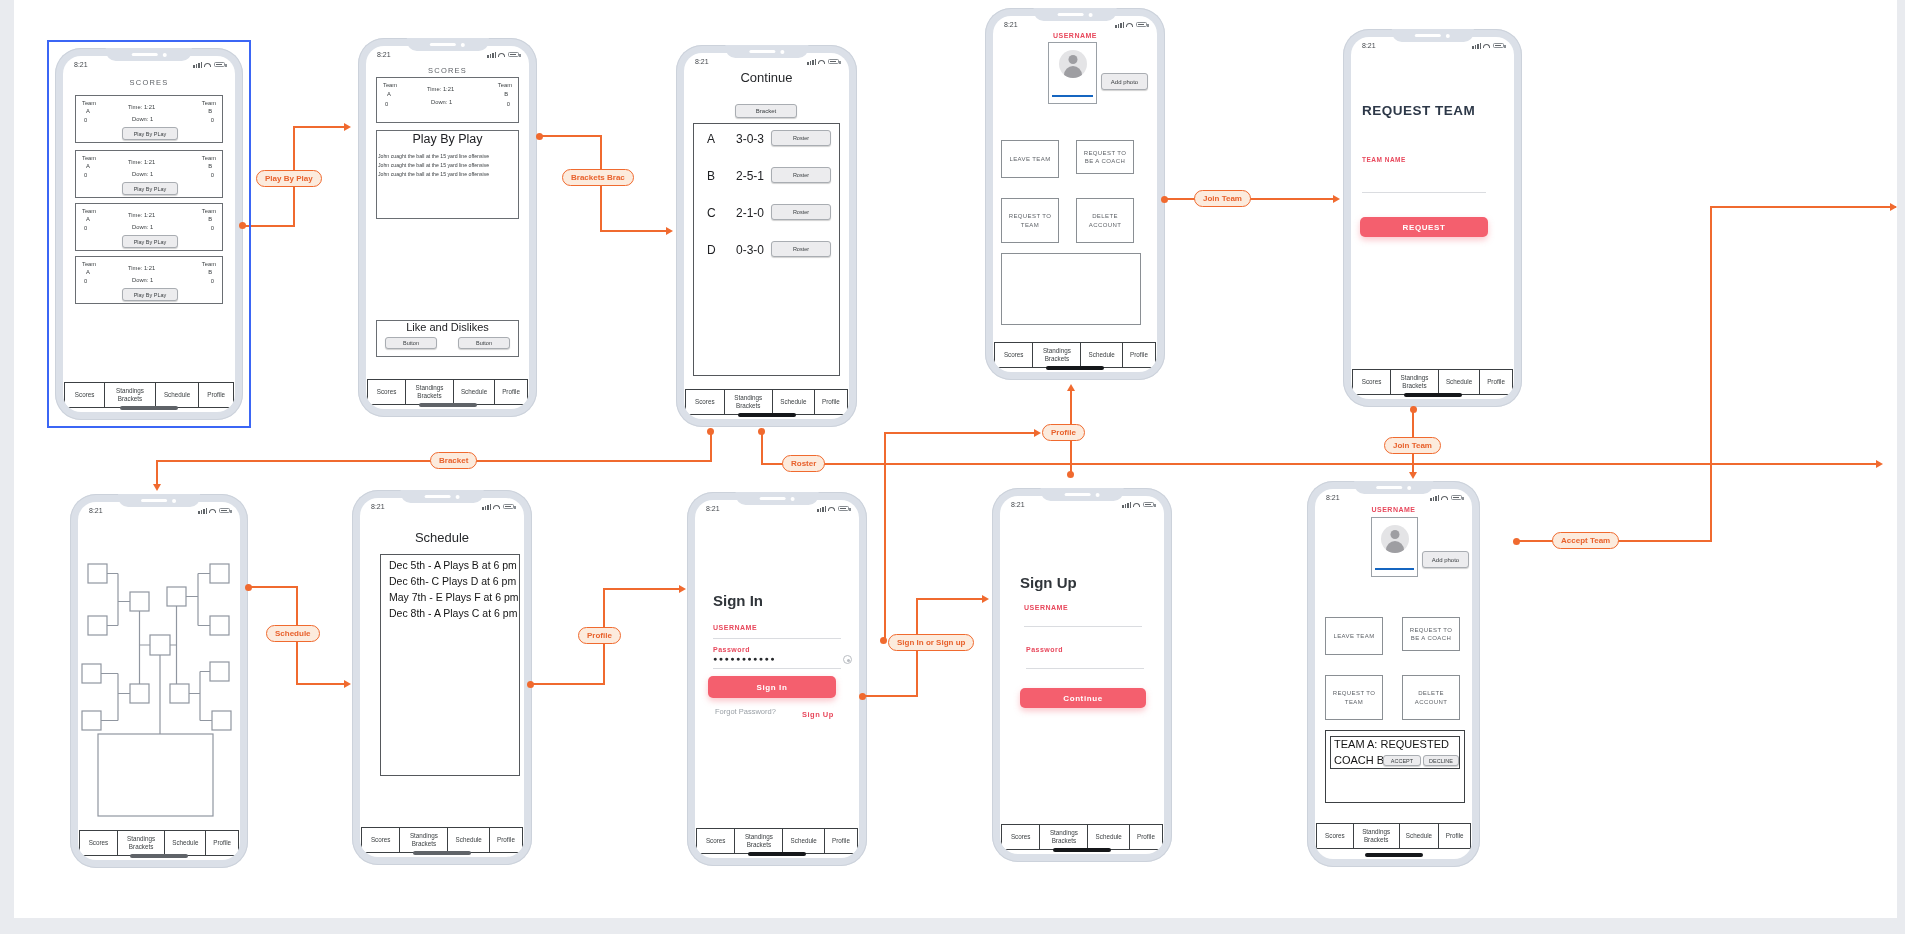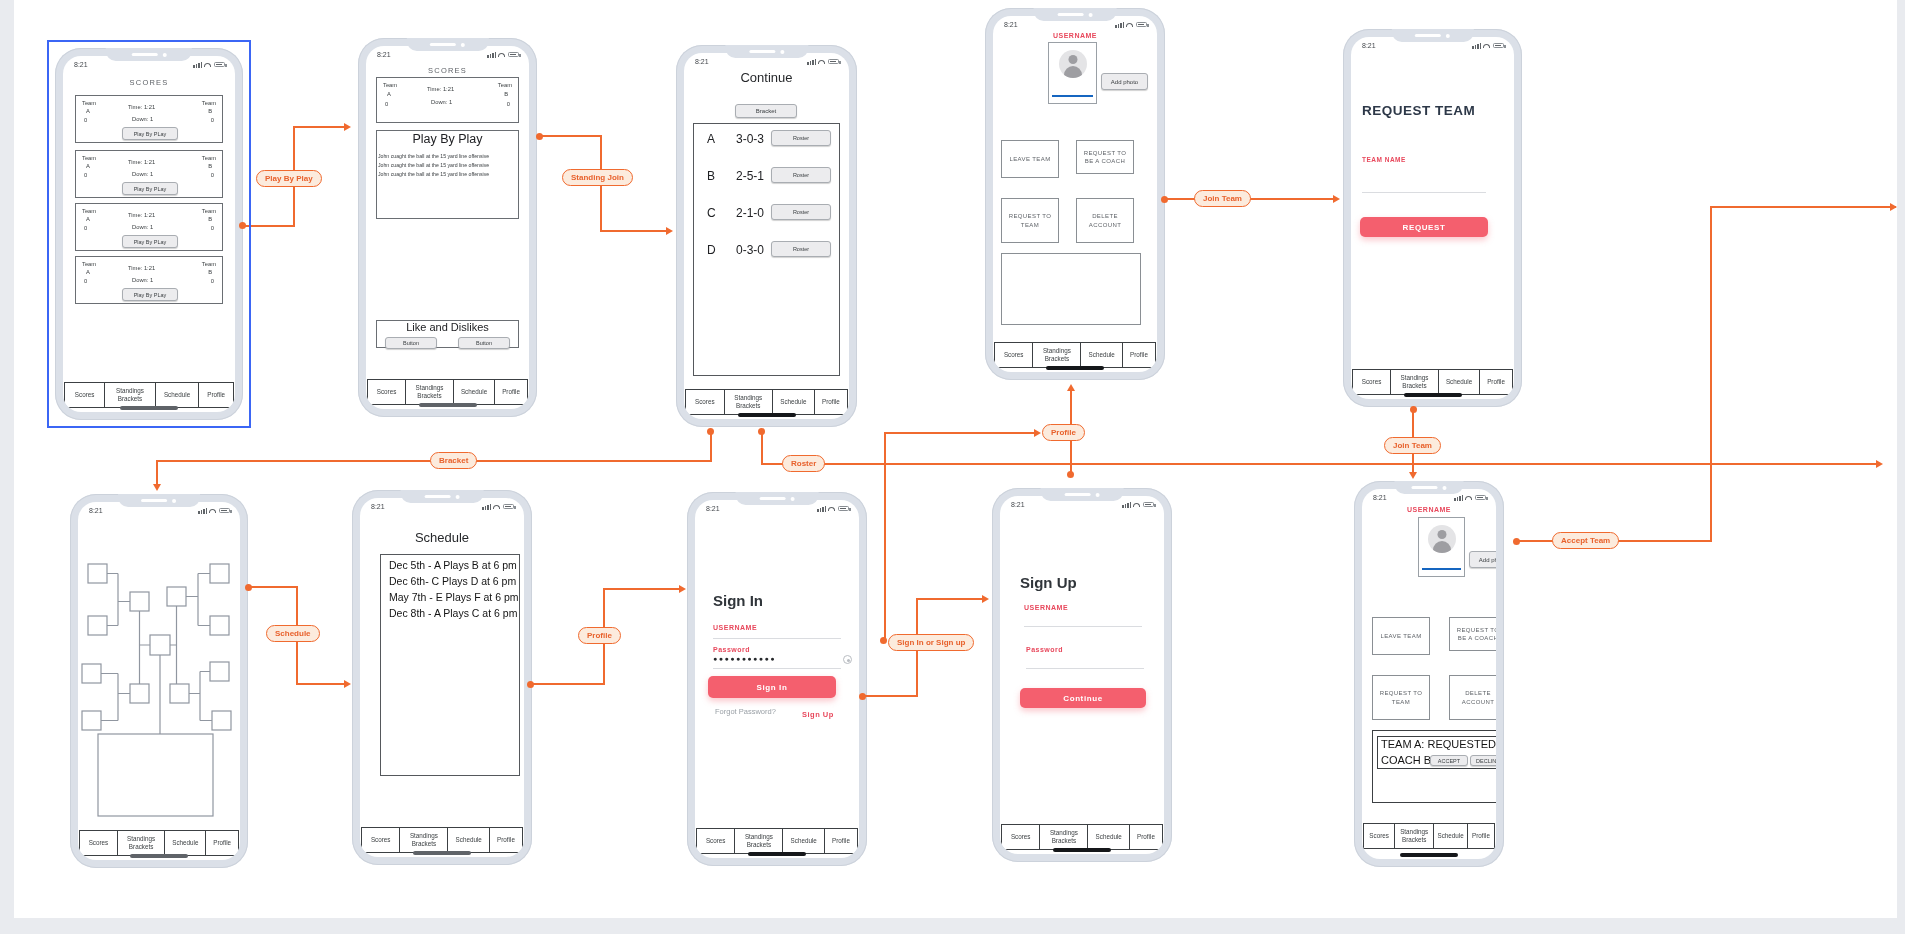--- a/index.html
+++ b/index.html
@@ -176,21 +176,21 @@
   </div>
 
   <div class="obox" style="left:10px;top:84px;width:143px;height:89px">
     <div style="position:absolute;top:1px;width:100%;text-align:center;font-size:12.5px;color:#202124">Play By Play</div>
     <div class="tiny" style="left:1px;top:22px;font-size:5.2px;white-space:nowrap">John cuaght the ball at the 15 yard line offensive</div>
     <div class="tiny" style="left:1px;top:31px;font-size:5.2px;white-space:nowrap">John cuaght the ball at the 15 yard line offensive</div>
     <div class="tiny" style="left:1px;top:40px;font-size:5.2px;white-space:nowrap">John cuaght the ball at the 15 yard line offensive</div>
   </div>
 
 
-  <div class="obox" style="left:10px;top:274px;width:143px;height:28px">
+  <div class="obox" style="left:10px;top:274px;width:143px;height:37px">
     <div style="position:absolute;top:0;width:100%;text-align:center;font-size:11px;color:#202124">Like and Dislikes</div>
     <div class="wbtn" style="left:8px;top:16px;width:52px;height:12px">Button</div>
     <div class="wbtn" style="right:8px;top:16px;width:52px;height:12px">Button</div>
   </div>
 
   <div class="nav" style="top:333px">
     <div class="navc" style="width:24%">Scores</div>
     <div class="navc" style="width:30%">Standings Brackets</div>
     <div class="navc" style="width:26%">Schedule</div>
     <div class="navc" style="width:20%">Profile</div>
@@ -488,21 +488,21 @@
     <div class="navc" style="width:20%">Profile</div>
   </div>
   <div class="homebar black" style="top:352px"></div>
  </div>
  <div class="notch">
       <span class="spk"></span>
       <span class="cam"></span>
     </div>
 </div>
 
-<div class="phone" style="left:1354px;top:481px;width:150px;height:386px">
+<div class="phone" style="left:1307px;top:481px;width:173px;height:386px">
  <div class="screen">
   <div class="srow">
     <span>8:21</span>
     <span class="sic">
           <span class="bars">
             <i></i>
             <i></i>
             <i></i>
             <i></i>
           </span>
@@ -553,21 +553,21 @@
 <div class="ln" style="left:293px;top:127px;width:2px;height:100px"></div>
 <div class="ln" style="left:293px;top:126px;width:51px;height:2px"></div>
 <div class="arr r" style="left:344px;top:123px"></div>
 <div class="pill" style="left:256px;top:170px">Play By Play</div>
 
 <div class="cdot" style="left:536px;top:133px"></div>
 <div class="ln" style="left:540px;top:135px;width:62px;height:2px"></div>
 <div class="ln" style="left:600px;top:135px;width:2px;height:96px"></div>
 <div class="ln" style="left:600px;top:230px;width:66px;height:2px"></div>
 <div class="arr r" style="left:666px;top:227px"></div>
-<div class="pill" style="left:562px;top:169px">Standing Join</div>
+<div class="pill" style="left:562px;top:169px">Brackets Brac</div>
 
 <div class="cdot" style="left:1161px;top:196px"></div>
 <div class="ln" style="left:1165px;top:198px;width:168px;height:2px"></div>
 <div class="arr r" style="left:1333px;top:195px"></div>
 <div class="pill" style="left:1194px;top:190px">Join Team</div>
 
 <div class="arr u" style="left:1067px;top:384px"></div>
 <div class="ln" style="left:1070px;top:391px;width:2px;height:84px"></div>
 <div class="cdot" style="left:1067px;top:471px"></div>
 

